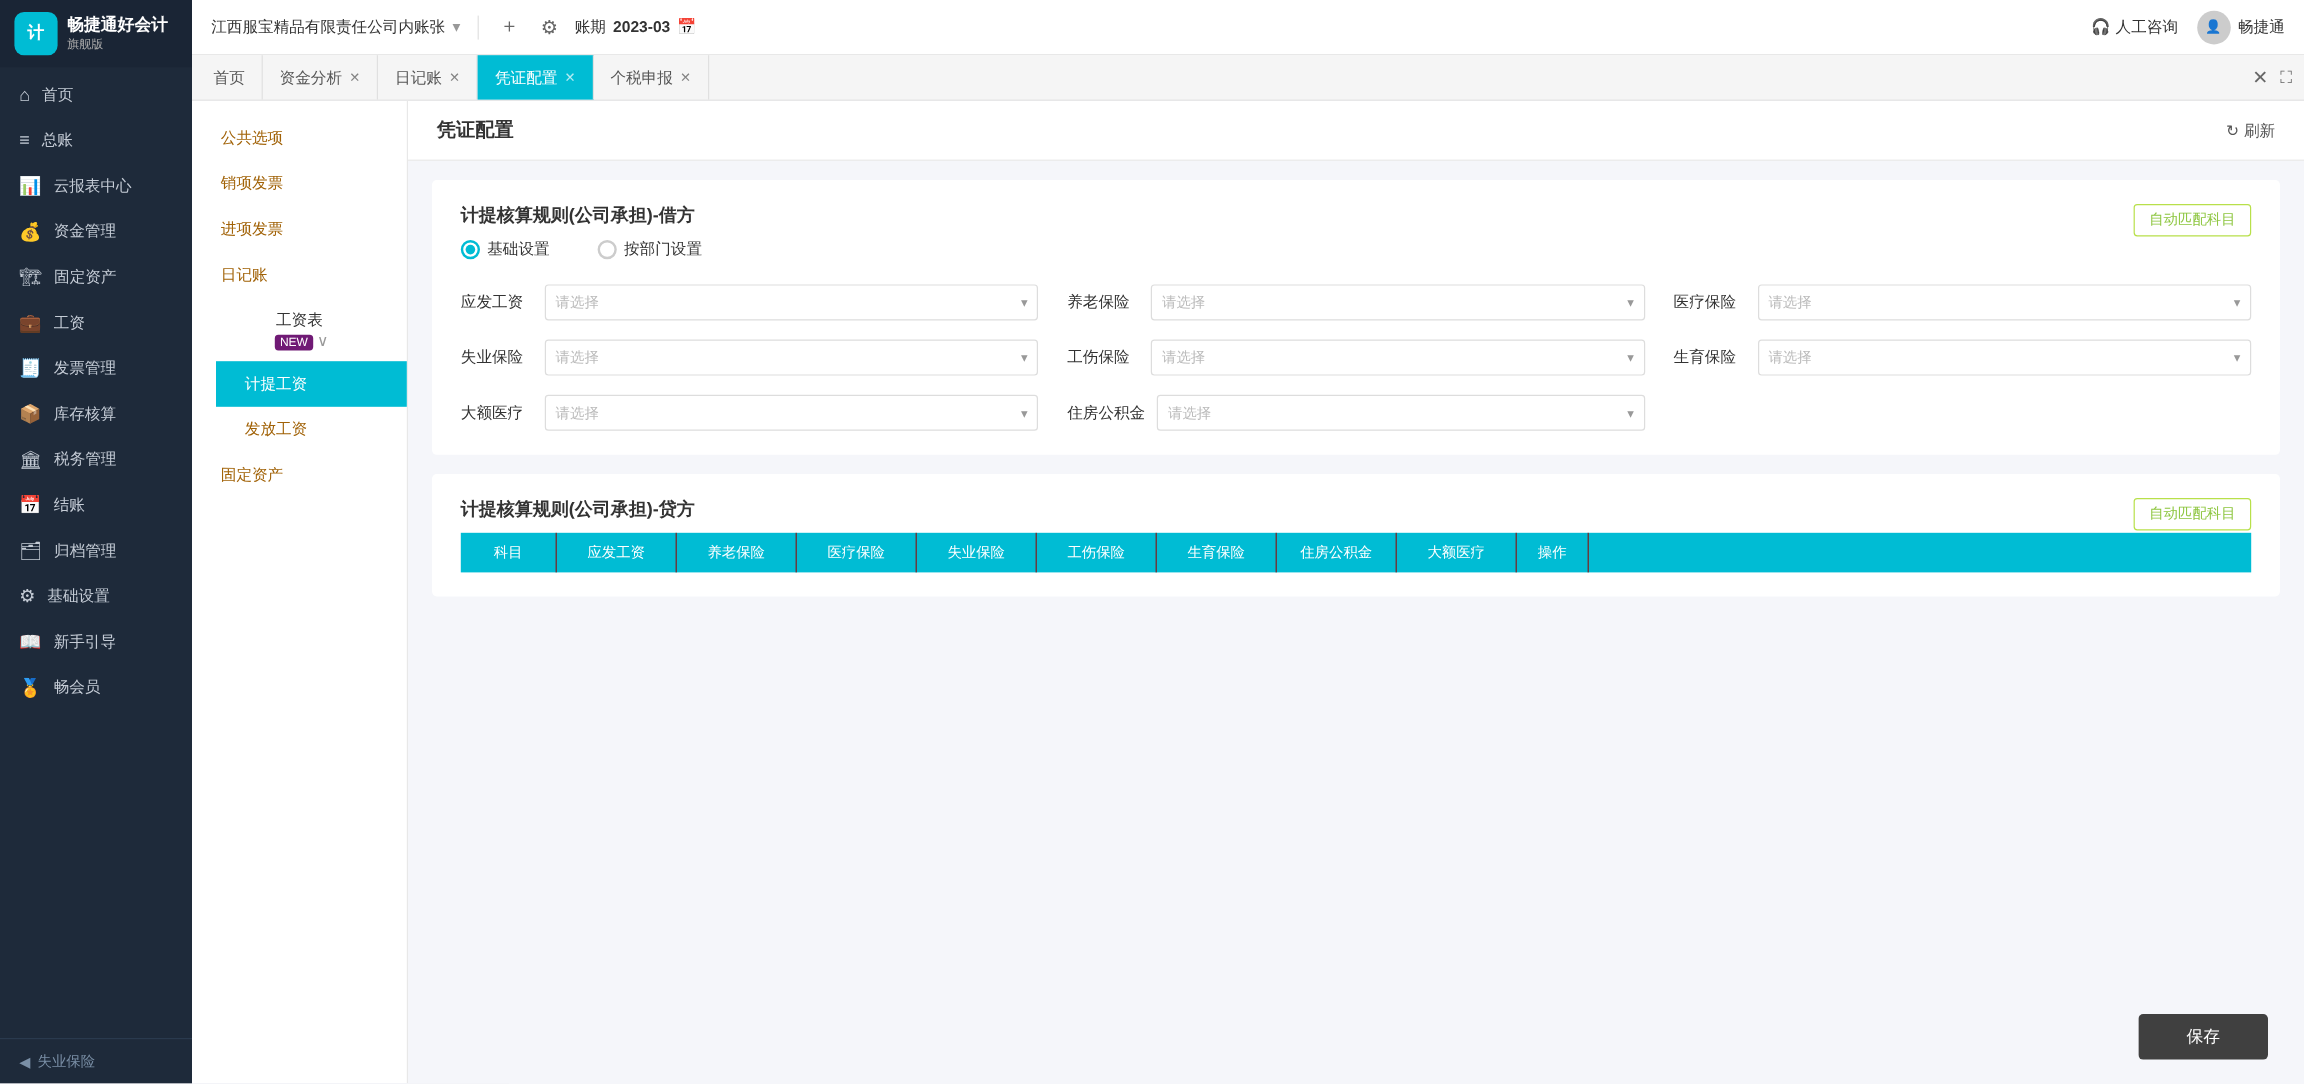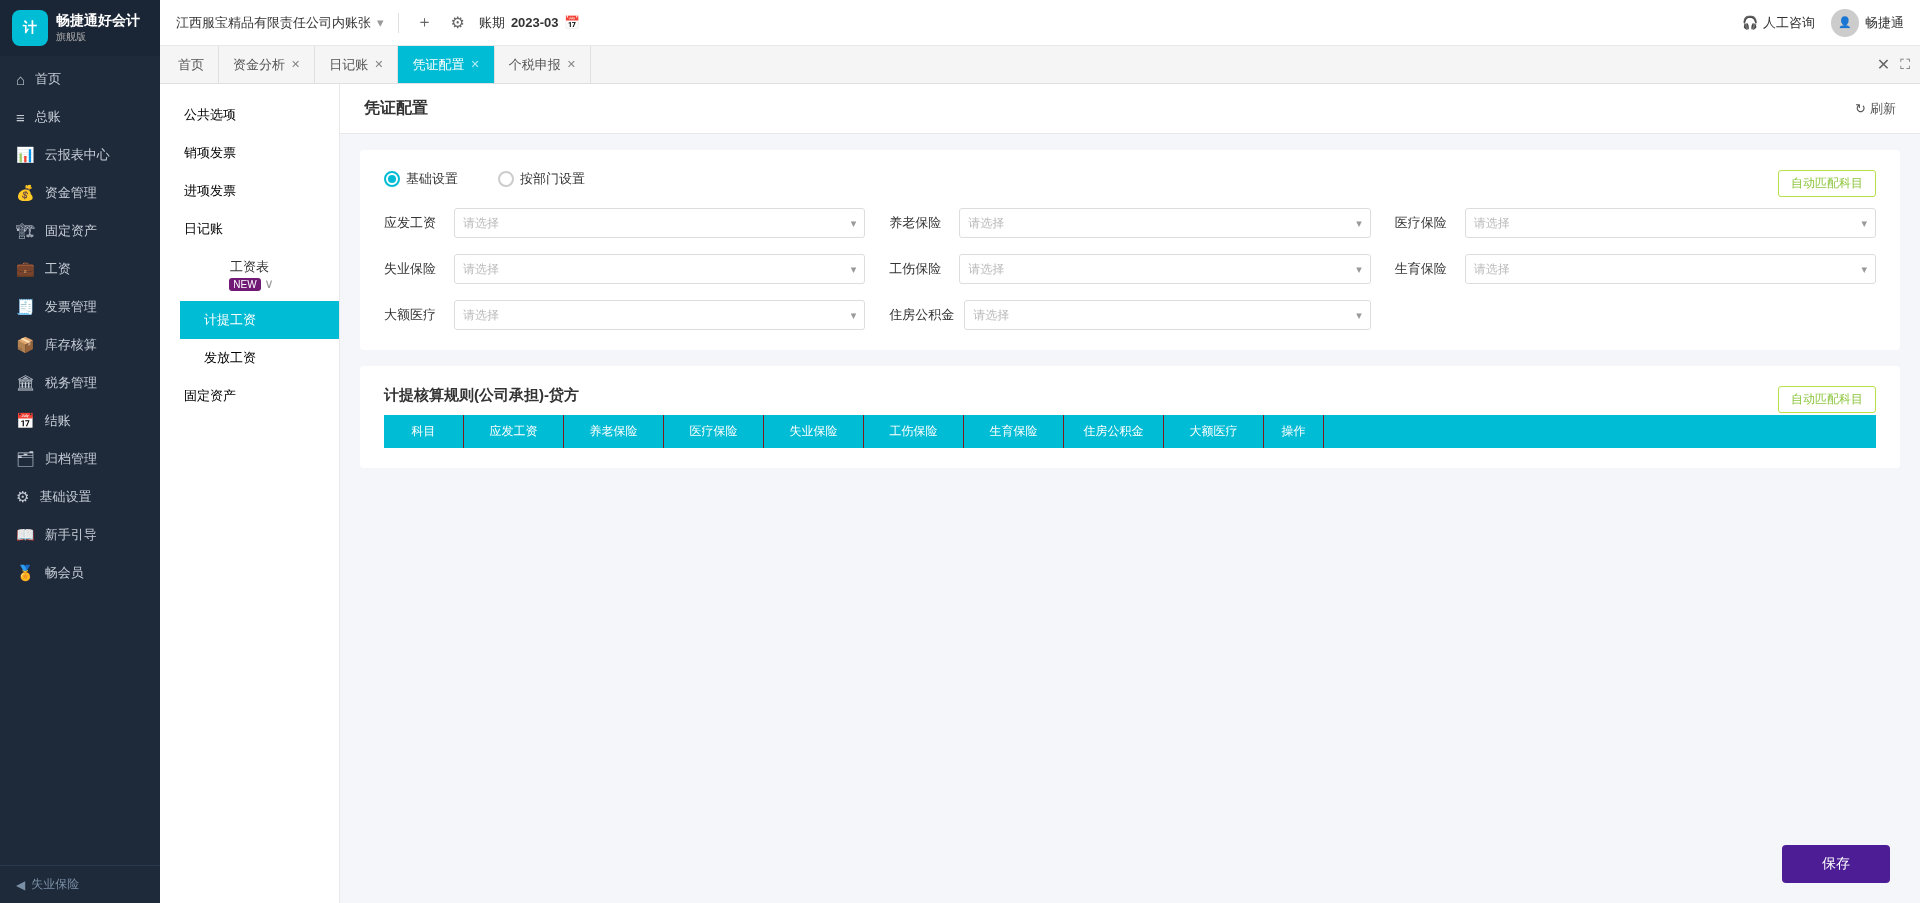--- a/index.html
+++ b/index.html
@@ -140,21 +140,21 @@
     .left-menu {
       width: 180px;
       min-width: 180px;
       background: #fff;
       border-right: 1px solid #e8e8e8;
       padding: 12px 0;
     }
     .left-menu-item {
       padding: 10px 24px;
       font-size: 13px;
-      color: #000000;
+      color: #a16207;
       cursor: pointer;
     }
     .left-menu-item.active {
       background: #00bcd4;
       color: #fff;
     }
     .left-menu-group {
       display: flex;
       align-items: center;
       padding: 10px 24px;
@@ -331,21 +331,21 @@
       font-size: 12px;
     }
 
     
     .save-bar {
       position: fixed;
       bottom: 20px;
       right: 30px;
     }
     .save-btn {
-      background: #4c1d95;
+      background: #404040;
       color: #fff;
       border: none;
       padding: 10px 40px;
       font-size: 14px;
       border-radius: 4px;
       cursor: pointer;
     }
 
     
     .content-area::-webkit-scrollbar { width: 6px; }
@@ -506,20 +506,21 @@
       <div class="page-header">
         <span class="page-title">凭证配置</span>
         <div class="refresh-btn">
           <span>↻</span>
           <span>刷新</span>
         </div>
       </div>
 
       <div class="section-card">
         <button class="auto-match-btn">自动匹配科目</button>
+        <div class="section-title">计提核算规则(公司承担)-借方</div>
 
         <div class="radio-group">
           <div class="radio-item">
             <div class="radio-circle checked">
             </div>
             <span>基础设置</span>
           </div>
           <div class="radio-item">
             <div class="radio-circle"></div>
             <span>按部门设置</span>

